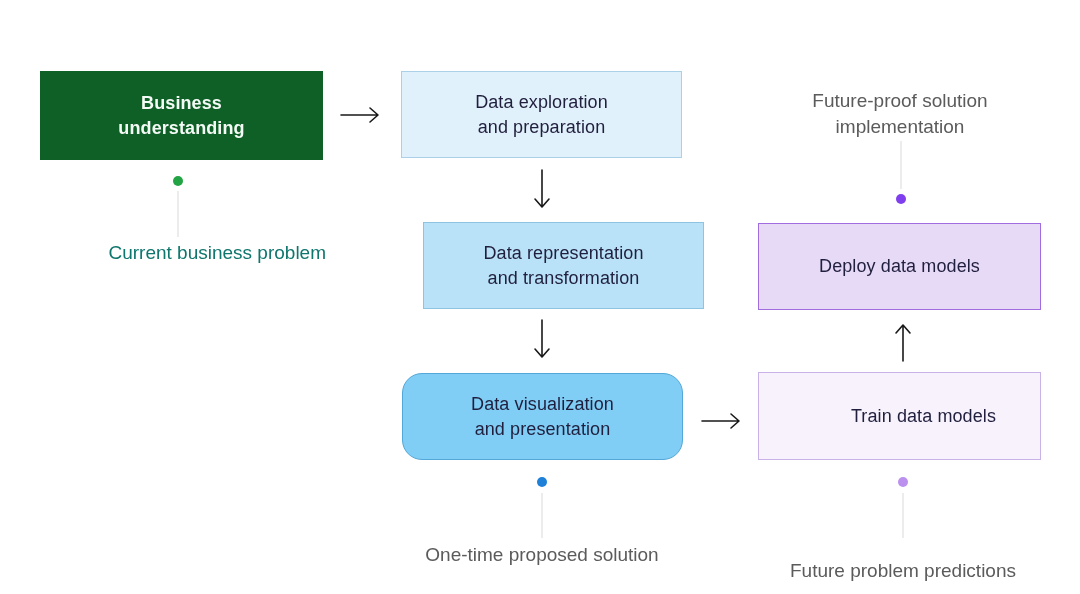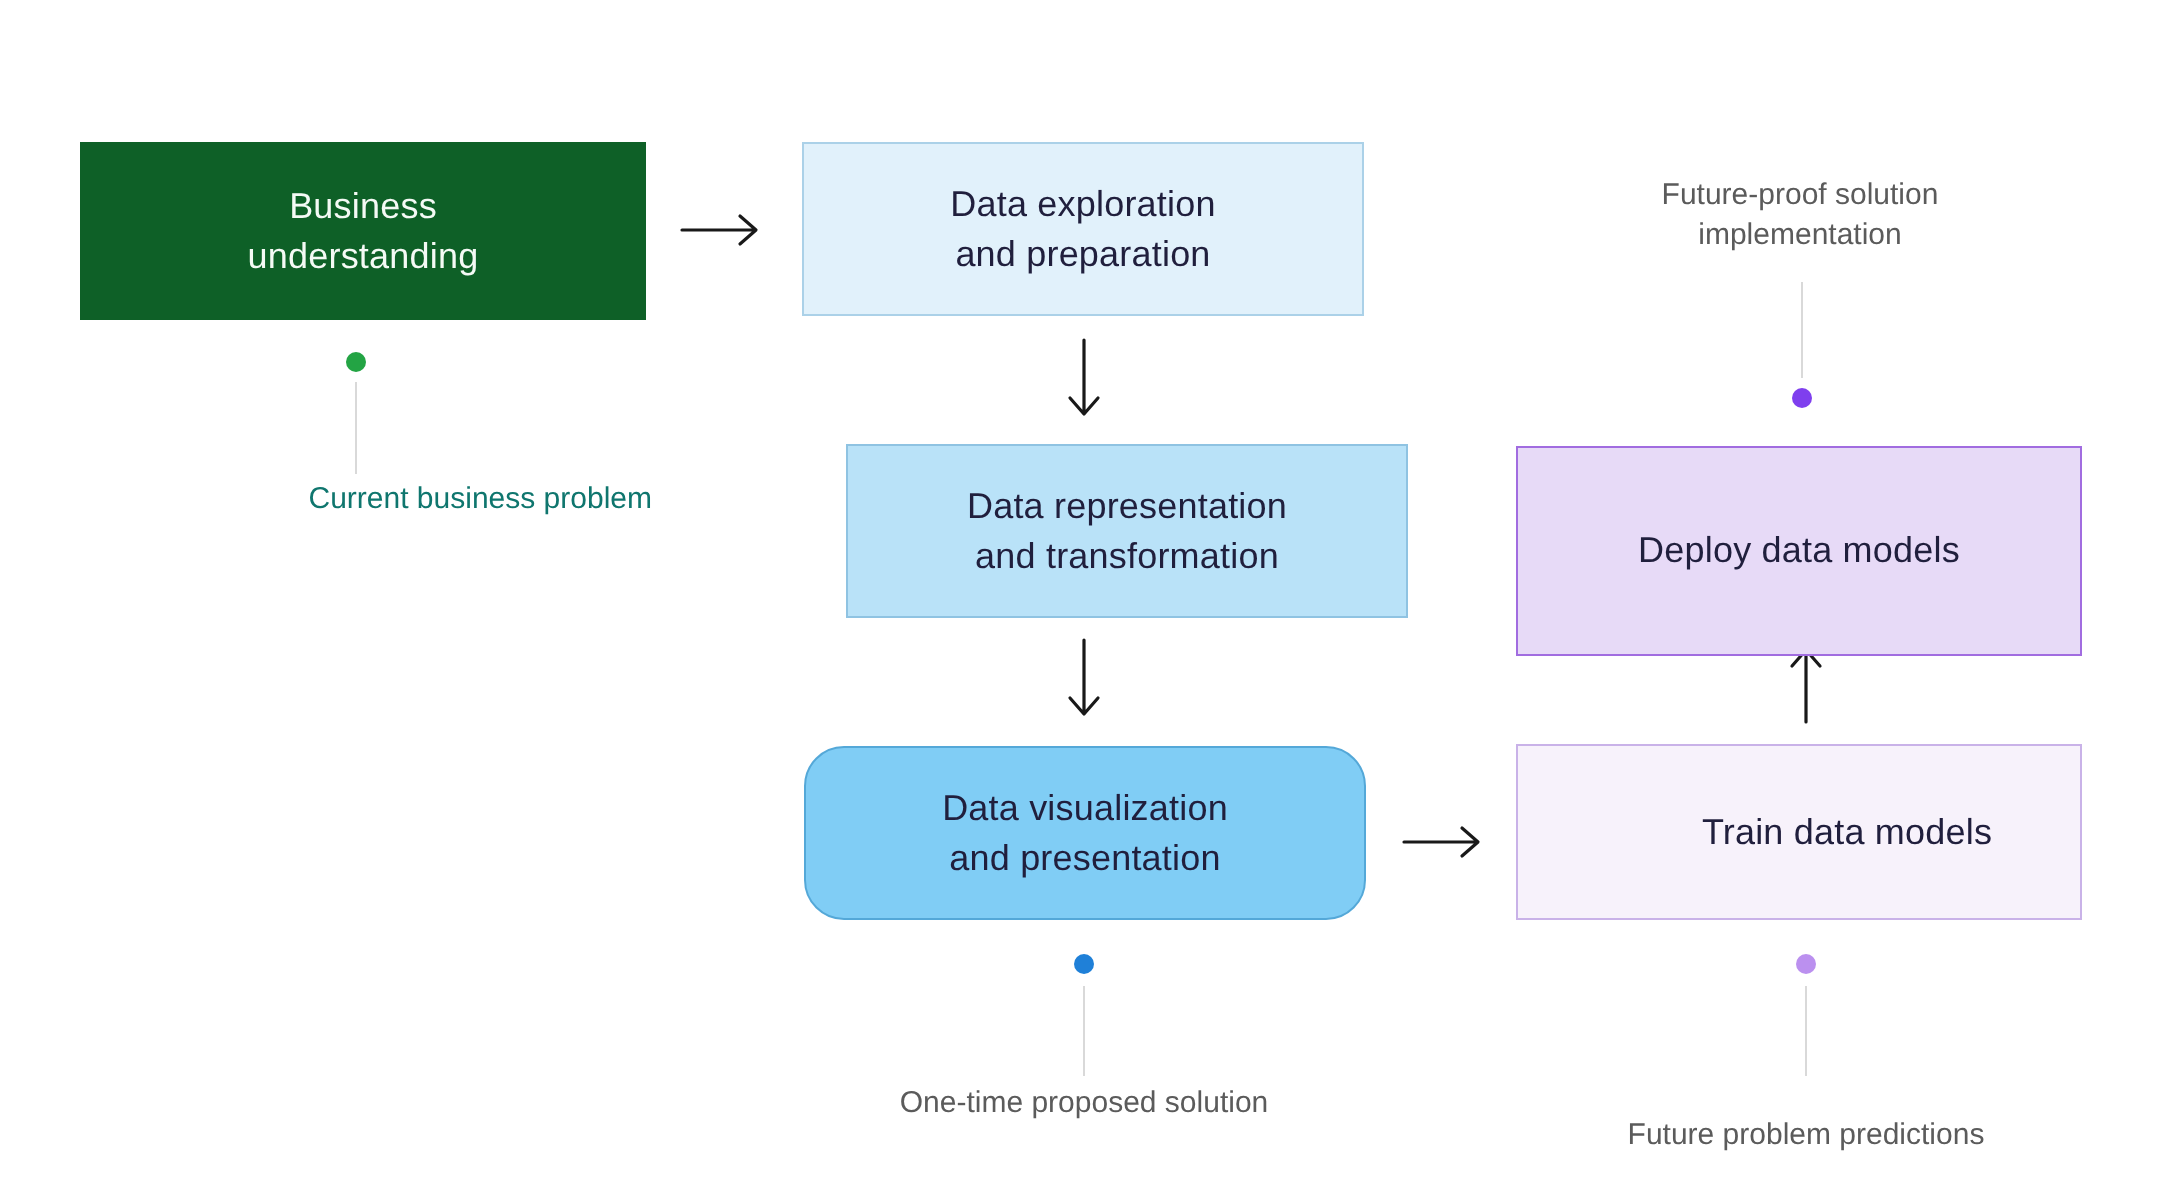--- a/index.html
+++ b/index.html
@@ -34,29 +34,29 @@
     font-size: 18px;
     line-height: 1.38;
     letter-spacing: 0.1px;
   }
   .box span {
     white-space: pre-line;
   }
   .annotation {
     position: absolute;
     text-align: center;
-    font-size: 15px;
+    font-size: 19px;
     line-height: 1.35;
     white-space: pre-line;
   }
   .box-business       { left: 40px;  top: 71px;  width: 283px; height: 89px; }
   .box-exploration    { left: 401px; top: 71px;  width: 281px; height: 87px; }
   .box-representation { left: 401px; top: 222px; width: 281px; height: 87px; }
   .box-visualization  { left: 402px; top: 373px; width: 281px; height: 87px; }
-  .box-deploy         { left: 758px; top: 223px; width: 283px; height: 105px; }
+  .box-deploy         { left: 758px; top: 223px; width: 283px; height: 87px; }
   .box-train          { left: 758px; top: 372px; width: 283px; height: 88px; padding-left: 48px; }
   .ann-current        { left: 30px;  top: 240px; width: 296px; }
   .ann-futureproof    { left: 775px; top: 88px;  width: 250px; }
   .ann-onetime        { left: 392px; top: 542px; width: 300px; }
   .ann-futureproblem  { left: 753px; top: 542px; width: 300px; }
   .arrow path {
     fill: none;
     stroke-width: 1.6;
     stroke-linecap: round;
     stroke-linejoin: round;
@@ -86,21 +86,21 @@
       <line class="connector" x1="542" y1="493" x2="542" y2="538"></line>
       <line class="connector" x1="903" y1="493" x2="903" y2="538"></line>
     </g>
 
     <circle cx="178" cy="181" r="5" fill="#23a444"></circle>
     <circle cx="901" cy="199" r="5" fill="#7f3fee"></circle>
     <circle cx="542" cy="482" r="5" fill="#1f80d8"></circle>
     <circle cx="903" cy="482" r="5" fill="#bb90ef"></circle>
   </svg>
 
-  <div class="box box-business" style="background-color: rgb(14, 96, 39); border-color: rgb(14, 96, 39); color: rgb(244, 250, 245);">
+  <div class="box box-business" style="background-color: rgb(14, 96, 39); border-color: rgb(14, 96, 39); color: rgb(244, 250, 245); font-weight: bold;">
     <span>Business
 understanding</span>
   </div>
 
   <div class="box box-exploration" style="background-color: rgb(225, 241, 251); border-color: rgb(171, 209, 232); color: rgb(32, 31, 61);">
     <span>Data exploration
 and preparation</span>
   </div>
 
   <div class="box box-representation" style="background-color: rgb(185, 226, 248); border-color: rgb(143, 195, 226); color: rgb(32, 31, 61); margin-left: 22px;">

